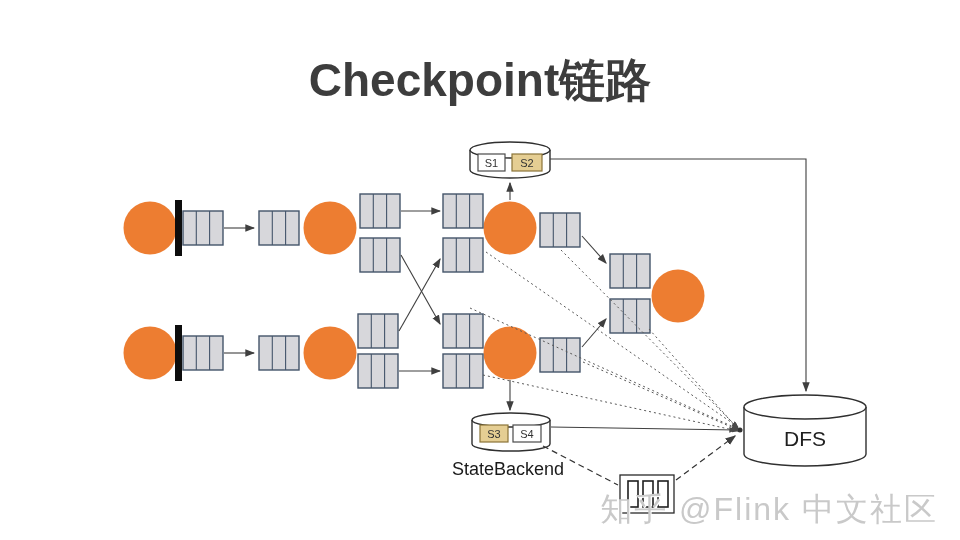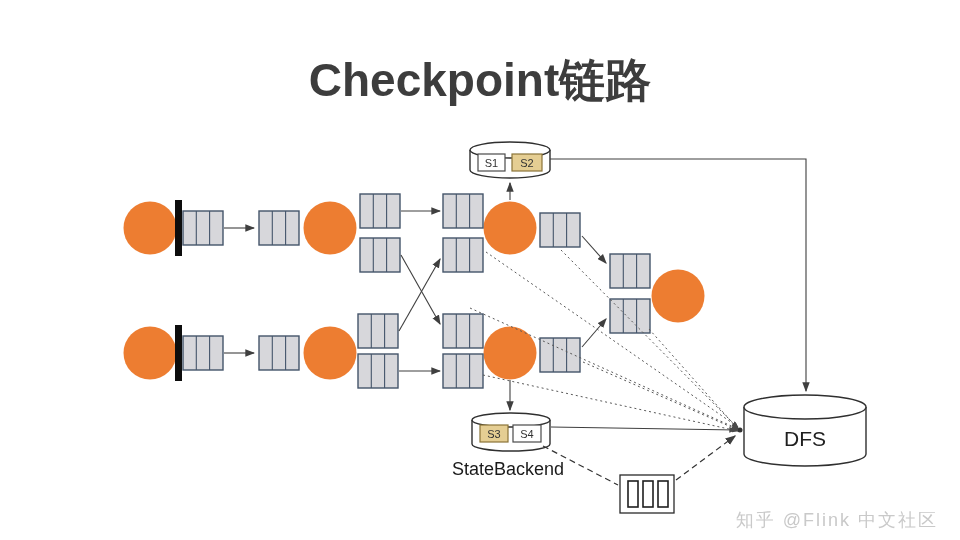--- a/index.html
+++ b/index.html
@@ -7,21 +7,21 @@
     position:relative;width:960px;height:540px;background:#ffffff;overflow:hidden;
     font-family:"Liberation Sans", sans-serif;
     margin-top:16px;
   }
   #title{
     position:absolute;top:34px;left:0;width:100%;text-align:center;
     font-size:46px;font-weight:bold;color:#3d3d3d;letter-spacing:0px;
   }
   #watermark{
     position:absolute;right:22px;bottom:24px;
-    font-size:18px;color:#c9c9c9;letter-spacing:2px;
+    font-size:32px;color:#c9c9c9;letter-spacing:2px;
     text-shadow:1px 1px 0 #ffffff;
     white-space:nowrap;
   }
   svg{position:absolute;left:0;top:0;}
   .flow{stroke:#3f3f3f;stroke-width:1.1;fill:none;}
   .route{stroke:#3f3f3f;stroke-width:1.1;fill:none;}
   .dotted{stroke:#595959;stroke-width:1;fill:none;stroke-dasharray:2,3;}
   .dashed{stroke:#333333;stroke-width:1.2;fill:none;stroke-dasharray:6,4;}
   .cyl{fill:#ffffff;stroke:#2f2f2f;stroke-width:1.4;}
   .slot-white{fill:#ffffff;stroke:#4a4a4a;stroke-width:1.2;}

